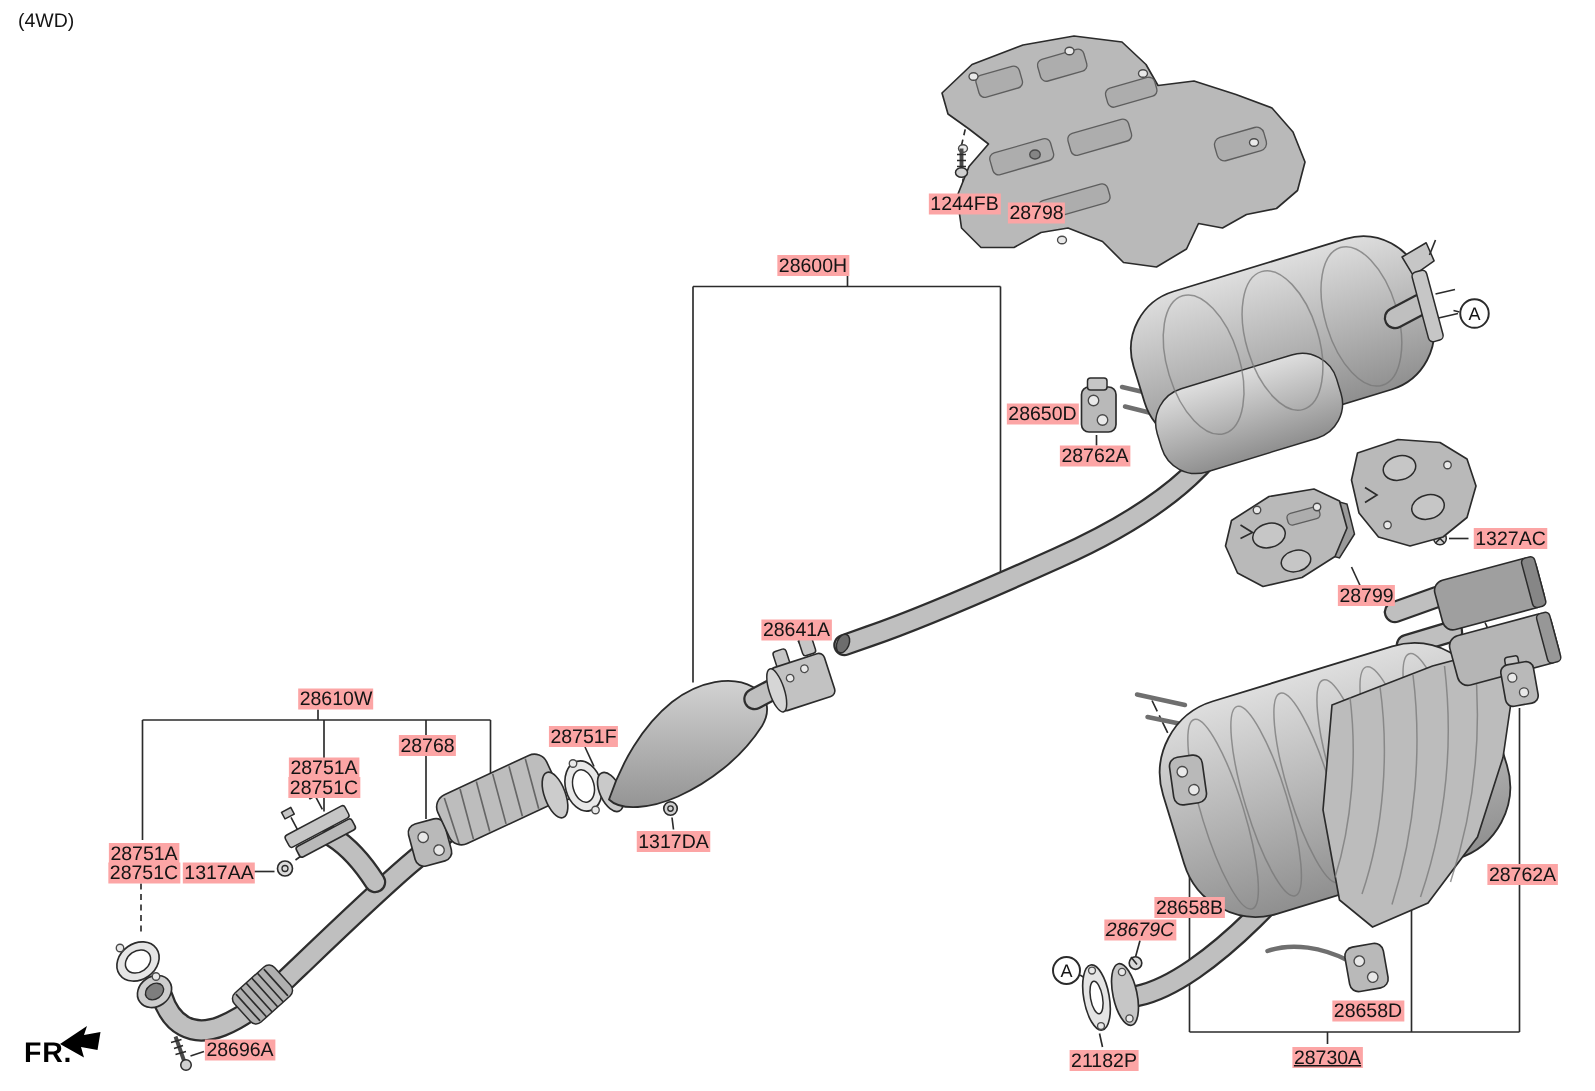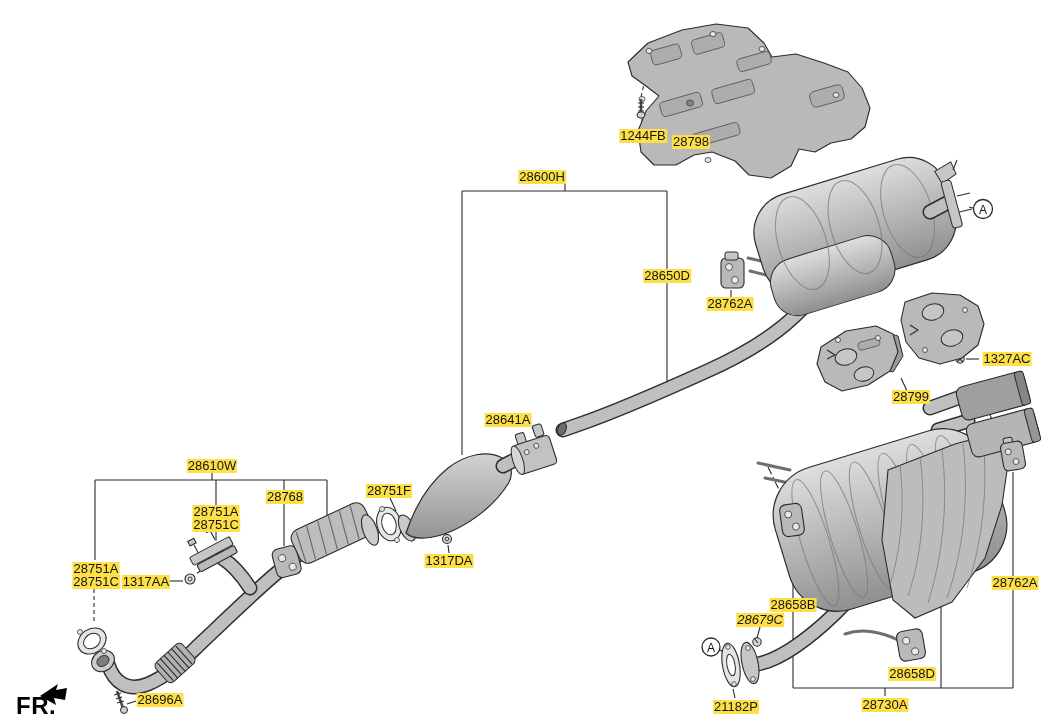--- a/index.html
+++ b/index.html
@@ -1,23 +1,23 @@
 <!DOCTYPE html>
 <html><head>
 <meta charset="utf-8">
 <style>
   html,body{margin:0;padding:0;background:#fff;}
   .stage{position:relative;width:1063px;height:727px;background:#ffffff;
          font-family:"Liberation Sans",sans-serif;overflow:hidden;}
   .stage svg{position:absolute;left:0;top:0;}
   .hdr{position:absolute;left:12px;top:6px;font-size:13px;line-height:15px;color:#141414;}
-  .fr{position:absolute;left:16px;top:692px;font-size:24px;font-weight:bold;color:#000;letter-spacing:.5px;}
+  .fr{position:absolute;left:16px;top:692px;font-size:19px;font-weight:bold;color:#000;letter-spacing:.5px;}
   .labels{position:absolute;left:0;top:0;width:100%;height:100%;}
   .plabel{position:absolute;transform:translate(-50%,-50%);font-size:13px;line-height:14px;
-          color:#141414;background:#fde047;padding:0 1px;white-space:nowrap;cursor:pointer;}
+          color:#141414;background:#fca5a5;padding:0 1px;white-space:nowrap;cursor:pointer;}
   
   .ln{fill:none;stroke:#2b2b2b;stroke-width:1.1px;}
   .dash{fill:none;stroke:#2b2b2b;stroke-width:1.1px;stroke-dasharray:4 3;}
   .dd{fill:none;stroke:#2b2b2b;stroke-width:1.1px;stroke-dasharray:8 3 2 3;}
   .part{fill:#b9b9b9;stroke:#2b2b2b;stroke-width:1.1px;stroke-linejoin:round;}
   .part2{fill:#c6c6c6;stroke:#2b2b2b;stroke-width:1px;stroke-linejoin:round;}
   .ridge{fill:#adadad;stroke:#5e5e5e;stroke-width:.9px;}
   .hole{fill:#e9e9e9;stroke:#4a4a4a;stroke-width:.9px;}
   .rib{fill:none;stroke:#777;stroke-width:1px;opacity:.75;}
   .pipe-o{fill:none;stroke:#2e2e2e;stroke-width:15px;stroke-linecap:round;}
@@ -338,44 +338,45 @@
       <circle class="hole" cx="734" cy="684" r="2.3"></circle>
     </g>
 
     <g>
       <circle class="callout-circle" cx="711" cy="647" r="9"></circle>
       <text class="callout-letter" x="711" y="651.5">A</text>
     </g>
   </svg>
 
   <div class="hdr">
+    <div>(4WD)</div>
   </div>
 
   <div class="fr">FR.</div>
 
   <div class="labels">
       <span class="plabel" style="left: 643px; top: 136px;">1244FB</span>
       <span class="plabel" style="left: 691px; top: 142px;">28798</span>
       <span class="plabel" style="left: 542px; top: 177px;">28600H</span>
-      <span class="plabel" style="left: 667px; top: 276px; text-align: right;">28650D</span>
+      <span class="plabel" style="left: 695px; top: 276px; text-align: right;">28650D</span>
       <span class="plabel" style="left: 730px; top: 304px;">28762A</span>
       <span class="plabel" style="left: 1007px; top: 359px;">1327AC</span>
       <span class="plabel" style="left: 911px; top: 397px;">28799</span>
-      <span class="plabel" style="left: 508px; top: 420px;">28641A</span>
-      <span class="plabel" style="left: 212px; top: 466px;">28610W</span>
+      <span class="plabel" style="left: 531px; top: 420px;">28641A</span>
+      <span class="plabel" style="left: 224px; top: 466px;">28610W</span>
       <span class="plabel" style="left: 389px; top: 491px;">28751F</span>
       <span class="plabel" style="left: 285px; top: 497px;">28768</span>
       <span class="plabel" style="left: 216px; top: 512px;">28751A</span>
       <span class="plabel" style="left: 216px; top: 525px;">28751C</span>
       <span class="plabel" style="left: 96px; top: 569px;">28751A</span>
       <span class="plabel" style="left: 96px; top: 582px;">28751C</span>
       <span class="plabel" style="left: 146px; top: 582px;">1317AA</span>
       <span class="plabel" style="left: 449px; top: 561px;">1317DA</span>
       <span class="plabel" style="left: 160px; top: 700px;">28696A</span>
       <span class="plabel" style="left: 793px; top: 605px;">28658B</span>
       <span class="plabel" style="left: 760px; top: 620px; font-style: italic;">28679C</span>
       <span class="plabel" style="left: 736px; top: 707px;">21182P</span>
       <span class="plabel" style="left: 912px; top: 674px;">28658D</span>
-      <span class="plabel" style="left: 885px; top: 705px;">28730A</span>
+      <span class="plabel" style="left: 885px; top: 705px; text-decoration: underline;">28730A</span>
       <span class="plabel" style="left: 1015px; top: 583px;">28762A</span>
     </div>
 
 </div>
 
 </body></html>

